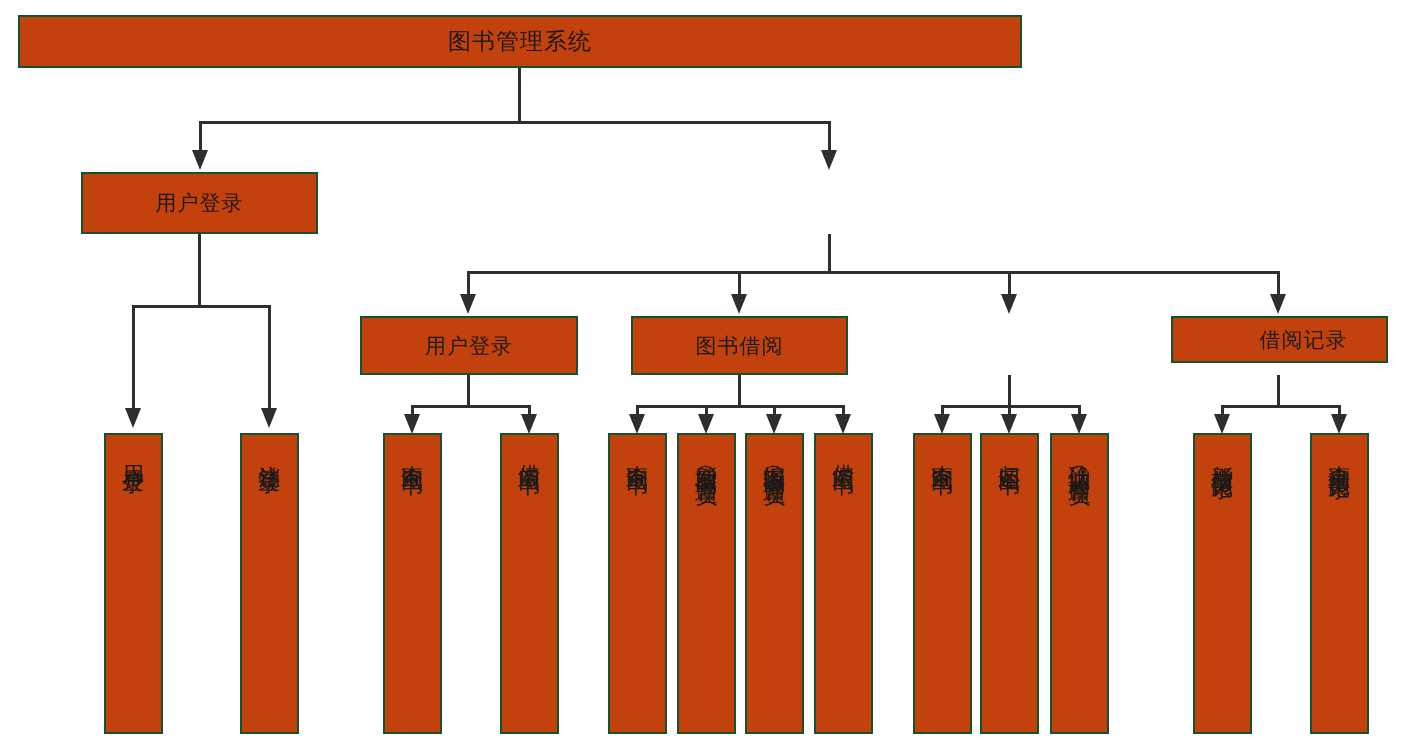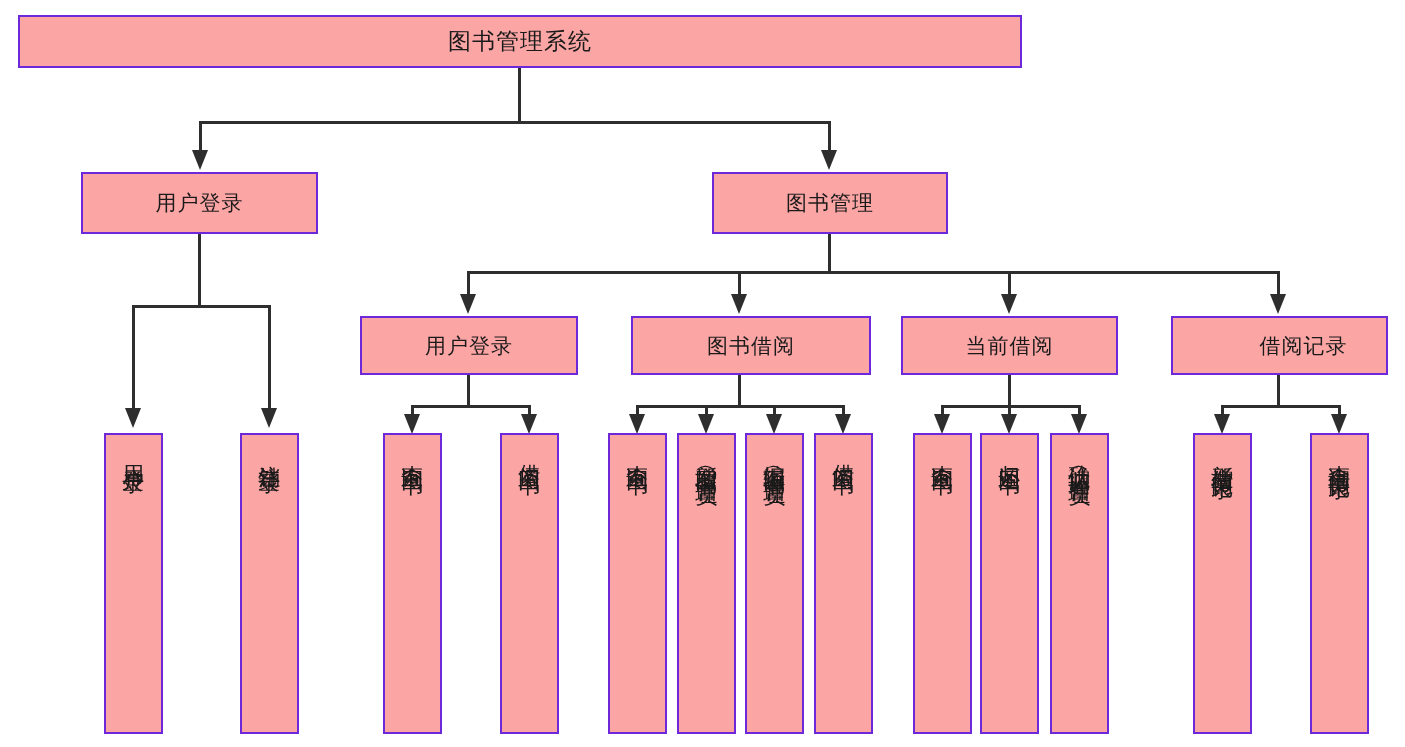--- a/index.html
+++ b/index.html
@@ -15,22 +15,22 @@
     width: 1405px;
     height: 747px;
     background: #ffffff;
     overflow: hidden;
   }
 
   
   .node {
     position: absolute;
     box-sizing: border-box;
-    background: #fca5a5;
-    border: 2px solid #6d28d9;
+    background: #c2410c;
+    border: 2px solid #14532d;
     display: flex;
     align-items: center;
     justify-content: center;
     color: #1a1a1a;
   }
   .node .label {
     font-size: 21px;
     line-height: 1.2;
     letter-spacing: 1px;
     white-space: nowrap;
@@ -98,23 +98,20 @@
 
   <div class="vline" style="left:199px; top:121px; height:31px;"></div>
   <div class="arrow" style="left:192px; top:150px;"></div>
   <div class="vline" style="left:828px; top:121px; height:31px;"></div>
   <div class="arrow" style="left:821px; top:150px;"></div>
 
   <div class="node" style="left:81px; top:172px; width:237px; height:62px;">
     <span class="label">用户登录</span>
   </div>
 
-  <div class="node" style="left:712px; top:172px; width:236px; height:62px;">
-    <span class="label">图书管理</span>
-  </div>
 
   <div class="vline" style="left:198px; top:234px; height:73px;"></div>
   <div class="hline" style="left:132px; top:305px; width:139px;"></div>
   <div class="vline" style="left:132px; top:305px; height:105px;"></div>
   <div class="arrow" style="left:125px; top:408px;"></div>
   <div class="vline" style="left:268px; top:305px; height:105px;"></div>
   <div class="arrow" style="left:261px; top:408px;"></div>
 
   <div class="vline" style="left:828px; top:234px; height:38px;"></div>
   <div class="hline" style="left:467px; top:271px; width:812px;"></div>
@@ -127,27 +124,24 @@
 
   <div class="vline" style="left:1008px; top:271px; height:25px;"></div>
   <div class="arrow" style="left:1001px; top:294px;"></div>
 
   <div class="vline" style="left:1277px; top:271px; height:25px;"></div>
   <div class="arrow" style="left:1270px; top:294px;"></div>
 
   <div class="node" style="left:360px; top:316px; width:218px; height:59px;">
     <span class="label">用户登录</span>
   </div>
-  <div class="node" style="left:631px; top:316px; width:240px; height:59px;">
+  <div class="node" style="left:631px; top:316px; width:217px; height:59px;">
     <span class="label">图书借阅</span>
   </div>
-  <div class="node" style="left:901px; top:316px; width:217px; height:59px;">
-    <span class="label">当前借阅</span>
-  </div>
-  <div class="node" style="left:1171px; top:316px; width:217px; height:59px;padding-left:48px;">
+  <div class="node" style="left:1171px; top:316px; width:217px; height:47px;padding-left:48px;">
     <span class="label">借阅记录</span>
   </div>
 
   <div class="vline" style="left:467px; top:375px; height:32px;"></div>
   <div class="hline" style="left:411px; top:405px; width:120px;"></div>
   <div class="vline" style="left:411px; top:405px; height:11px;"></div>
   <div class="arrow" style="left:404px; top:414px;"></div>
   <div class="vline" style="left:528px; top:405px; height:11px;"></div>
   <div class="arrow" style="left:521px; top:414px;"></div>
 

